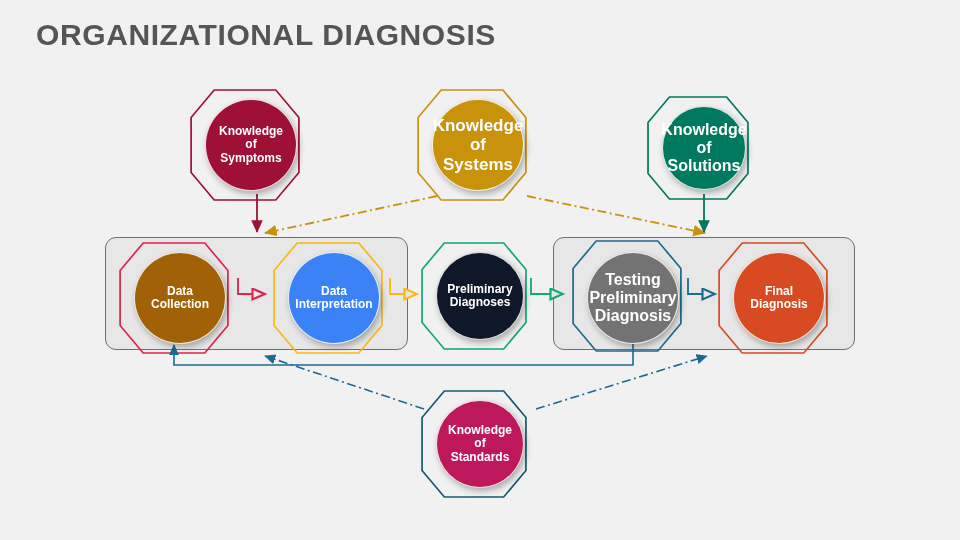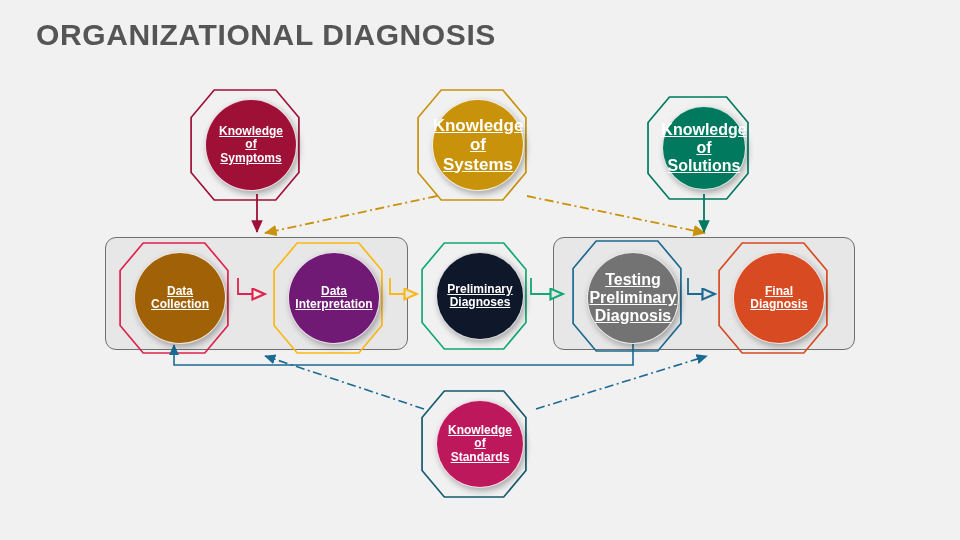--- a/index.html
+++ b/index.html
@@ -42,21 +42,21 @@
     align-items:center;
     justify-content:center;
     text-align:center;
     color:#ffffff;
     font-weight:bold;
     line-height:1.12;
     box-shadow:2px 3px 6px rgba(0,0,0,0.30);
     box-sizing:border-box;
     border:1.5px solid rgba(255,255,255,0.85);
   }
-  .node span{display:block;padding:0 16px;text-decoration:underline;}
+  .node span{display:block;padding:0 16px;}
 </style>
 </head>
 <body style="background: rgb(241, 241, 241);">
 
 <div id="stage">
 
   <div id="title" style="color: rgb(85, 85, 85);">ORGANIZATIONAL DIAGNOSIS</div>
 
   <div id="groups">
       <div class="group-box" style="left: 105px; top: 237px; width: 303px; height: 113px; background: rgb(231, 231, 231); border-color: rgb(111, 111, 111);"></div>
@@ -132,21 +132,21 @@
       </div>
       <div class="node" style="left: 432px; top: 99px; width: 92px; height: 92px; background: rgb(200, 146, 11); font-size: 17px;">
         <span>Knowledge of Systems</span>
       </div>
       <div class="node" style="left: 662px; top: 106px; width: 84px; height: 84px; background: rgb(0, 121, 94); font-size: 16px;">
         <span>Knowledge of Solutions</span>
       </div>
       <div class="node" style="left: 134px; top: 252px; width: 92px; height: 92px; background: #a16207; font-size: 12px;">
         <span>Data Collection</span>
       </div>
-      <div class="node" style="left: 288px; top: 252px; width: 92px; height: 92px; background: #701a75; font-size: 12px;">
+      <div class="node" style="left: 288px; top: 252px; width: 92px; height: 92px; background: #3b82f6; font-size: 12px;">
         <span>Data Interpretation</span>
       </div>
       <div class="node" style="left: 436px; top: 252px; width: 88px; height: 88px; background: #0f172a; font-size: 12px;">
         <span>Preliminary Diagnoses</span>
       </div>
       <div class="node" style="left: 587px; top: 252px; width: 92px; height: 92px; background: #737373; font-size: 16px;">
         <span>Testing Preliminary Diagnosis</span>
       </div>
       <div class="node" style="left: 733px; top: 252px; width: 92px; height: 92px; background: rgb(216, 75, 34); font-size: 12px; align-items: center;">
         <span>Final Diagnosis</span>

